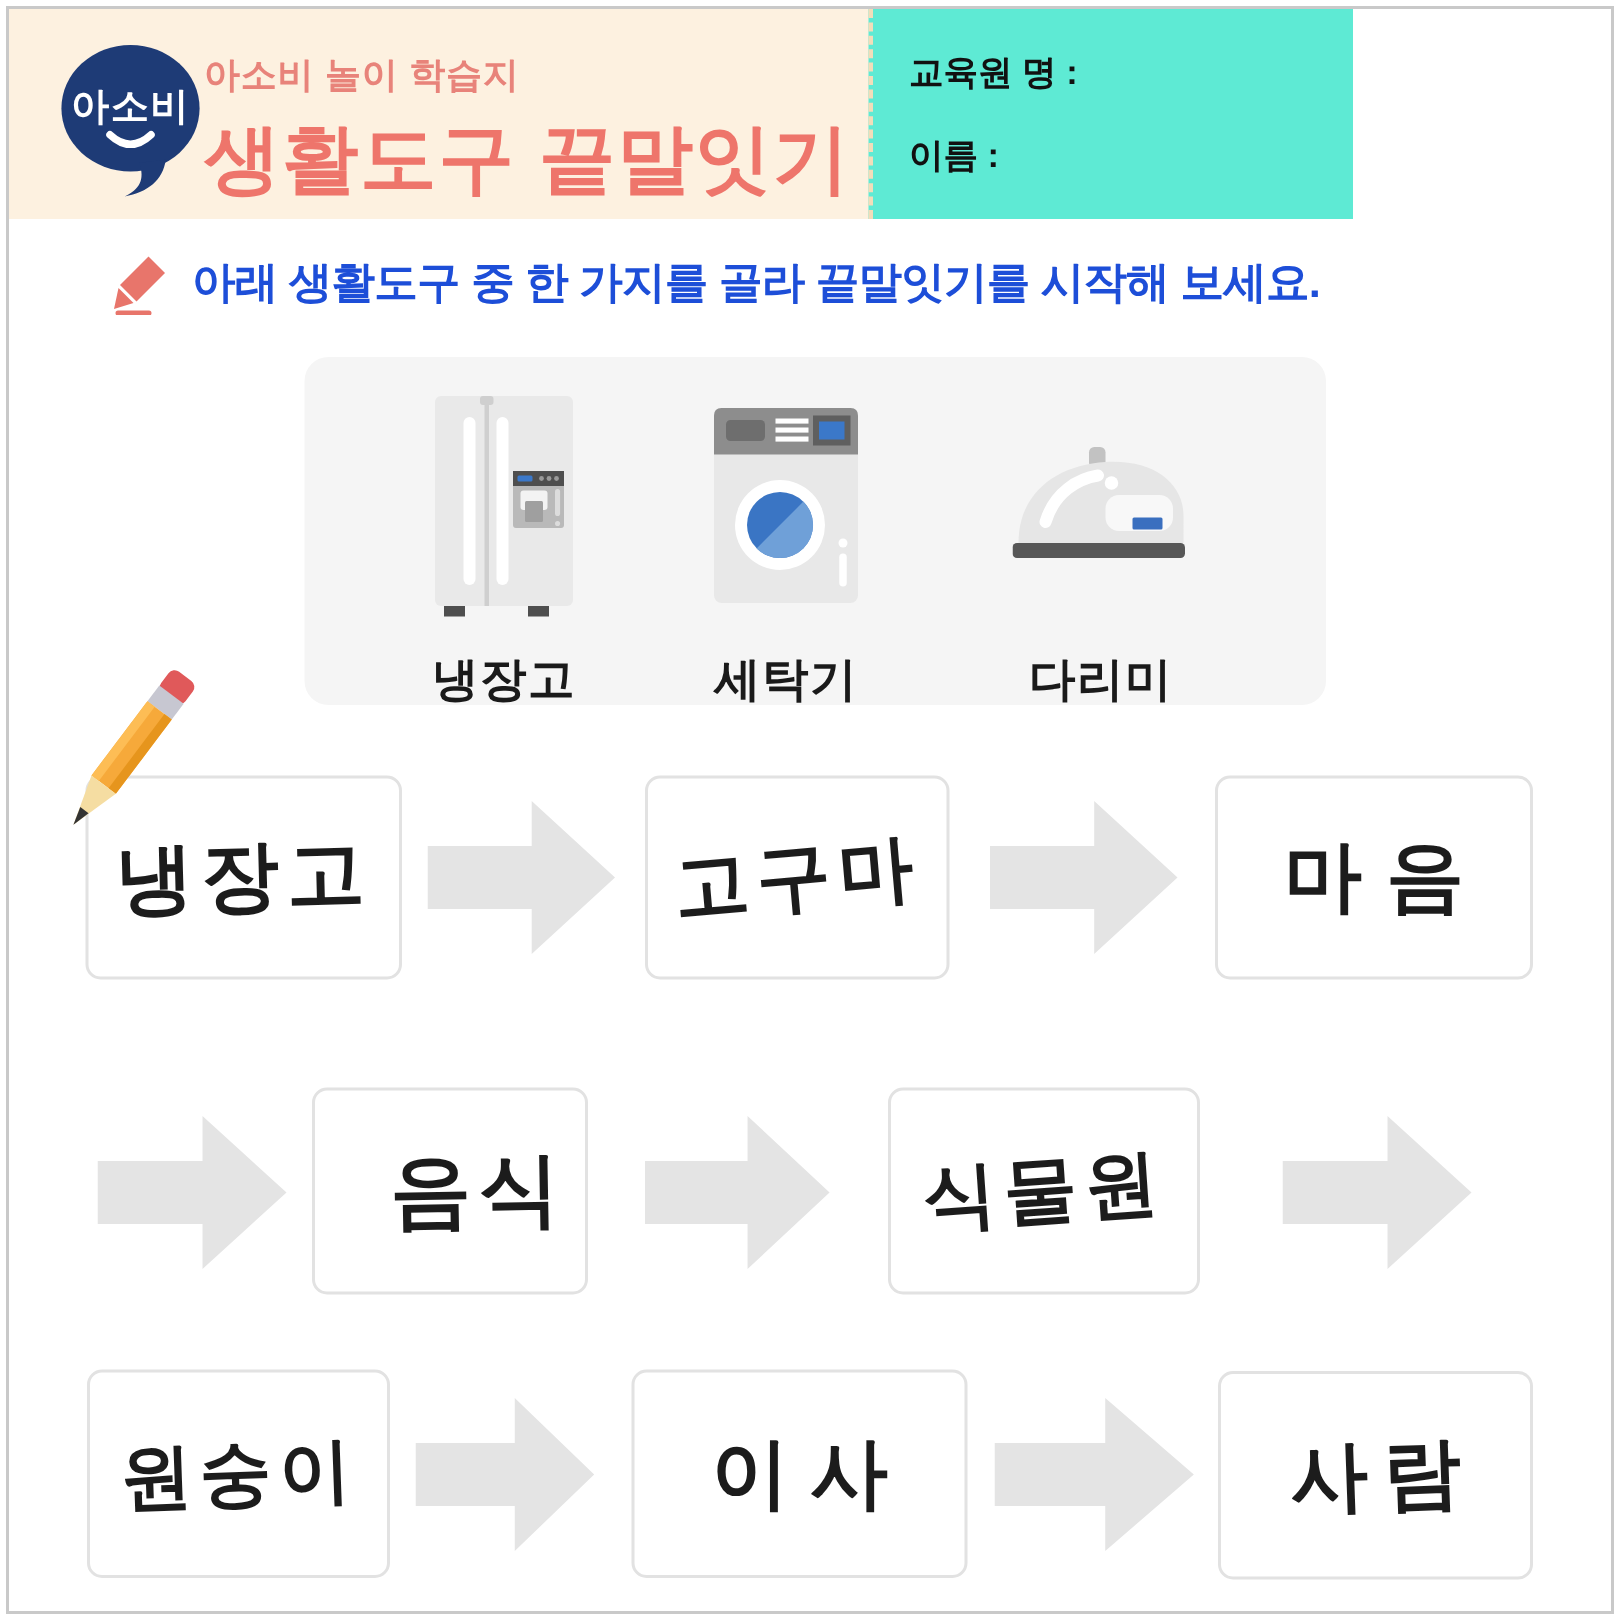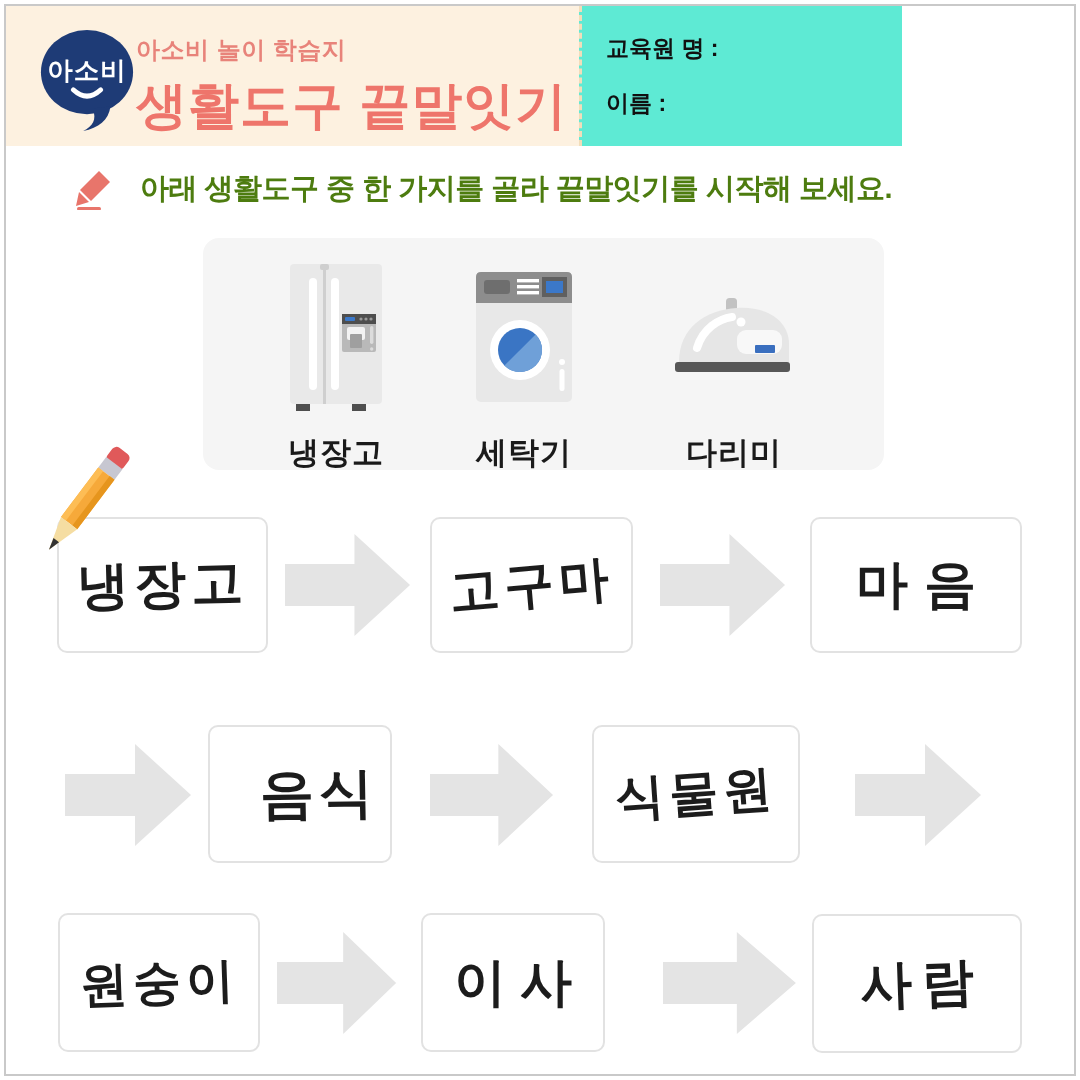--- a/index.html
+++ b/index.html
@@ -17,21 +17,21 @@
   .title{font-size:51px;font-weight:bold;color:#ee756b;letter-spacing:1px;margin-top:6px;}
   .name-box{
     position:absolute;right:0;top:0;bottom:0;width:323px;background:#5eead4;
     border-left:3px dashed #f2ddba;display:flex;flex-direction:column;justify-content:center;
     gap:24px;padding-left:24px;box-sizing:border-box;
   }
   .name-line{font-size:23px;font-weight:bold;color:#111111;}
 
   
   .instruction{position:absolute;left:74px;top:168px;display:flex;align-items:center;gap:14px;}
-  .instruction .txt{font-size:29px;font-weight:bold;color:#4d7c0f;letter-spacing:-0.5px;margin-left:12px;}
+  .instruction .txt{font-size:29px;font-weight:bold;color:#1d4ed8;letter-spacing:-0.5px;}
 
   
   .tools-panel{position:absolute;left:203px;top:238px;width:681px;height:232px;background:#f5f5f5;border-radius:16px;}
   .tool-item{position:absolute;top:14px;width:170px;text-align:center;}
   .tool-item .icon-wrap{height:166px;display:flex;align-items:flex-end;justify-content:center;}
   .tool-label{font-size:31px;font-weight:bold;color:#1a1a1a;margin-top:14px;letter-spacing:1px;}
   .ti-0{left:48px;} .ti-1{left:236px;} .ti-2{left:446px;}
 
   
   .cbox{
@@ -197,21 +197,21 @@
   </div>
 
   <div class="cbox" style="left:58px;top:913px;width:202px;height:139px;">
     <span class="word" style="transform:rotate(-2deg);font-size:48px;">원숭이</span>
   </div>
   <div class="arrow" style="left:277px;top:930px;width:121px;height:106px;">
     <svg viewBox="0 0 128 106" preserveAspectRatio="none">
         <polygon points="0,32 70,32 70,2 126,53 70,104 70,74 0,74"></polygon>
       </svg>
   </div>
-  <div class="cbox" style="left:421px;top:913px;width:184px;height:139px;">
+  <div class="cbox" style="left:421px;top:913px;width:224px;height:139px;">
     <span class="word" style="letter-spacing:14px;margin-right:-14px;">이사</span>
   </div>
   <div class="arrow" style="left:663px;top:930px;width:135px;height:106px;">
     <svg viewBox="0 0 128 106" preserveAspectRatio="none">
         <polygon points="0,32 70,32 70,2 126,53 70,104 70,74 0,74"></polygon>
       </svg>
   </div>
   <div class="cbox" style="left:812px;top:914px;width:210px;height:139px;">
     <span class="word" style="transform:rotate(-2deg);letter-spacing:10px;margin-right:-10px;">사람</span>
   </div>

